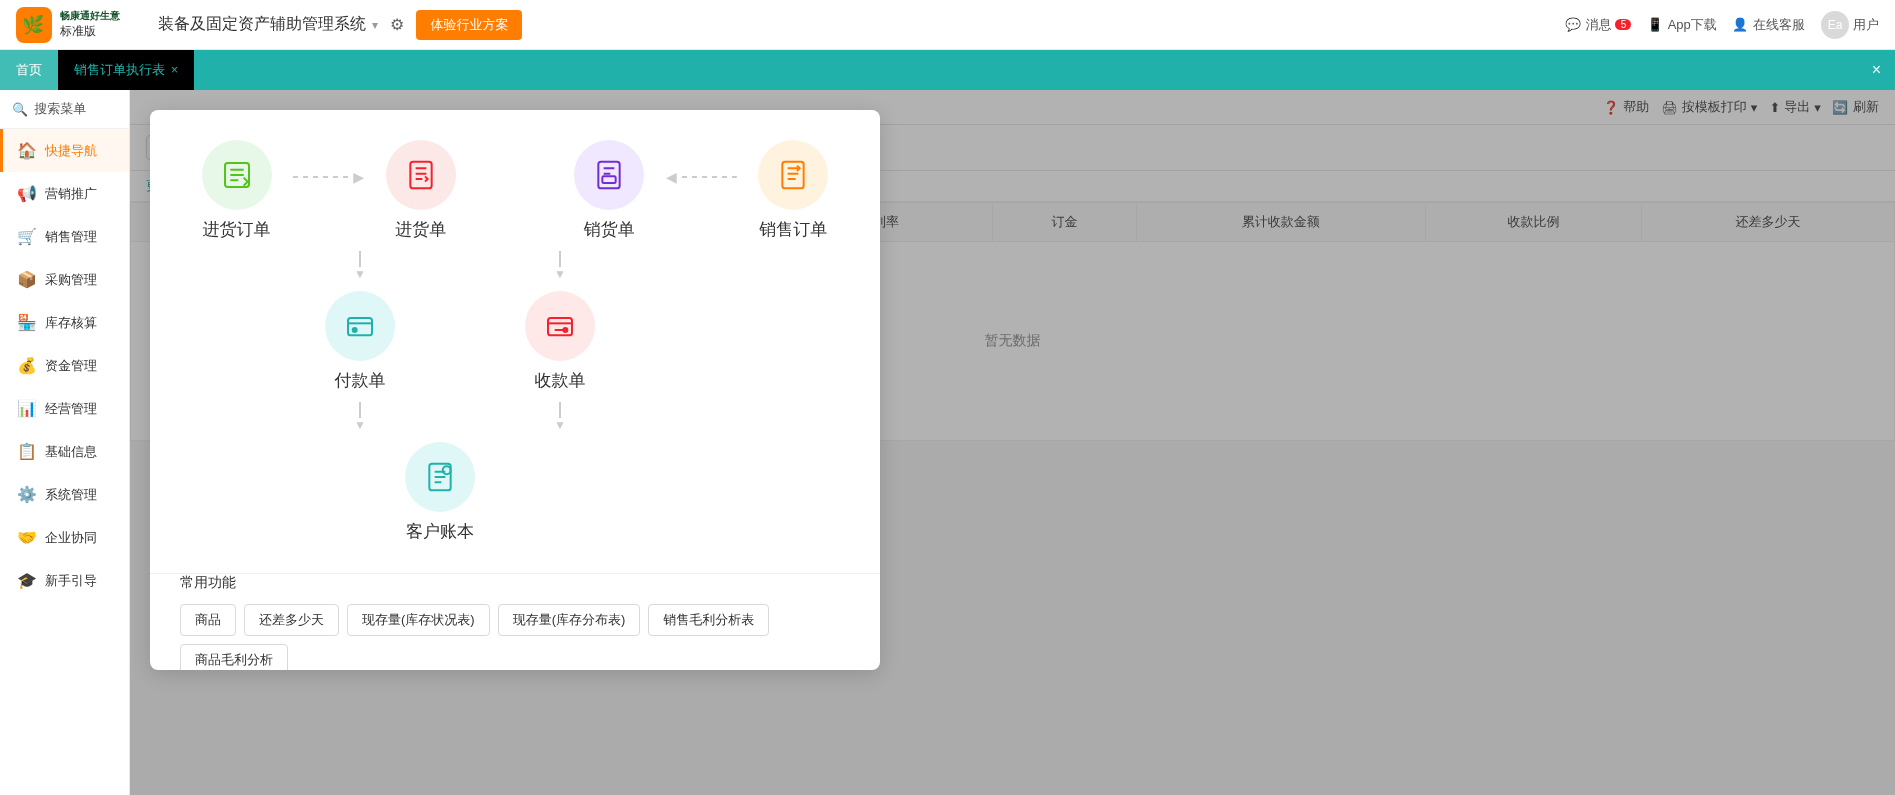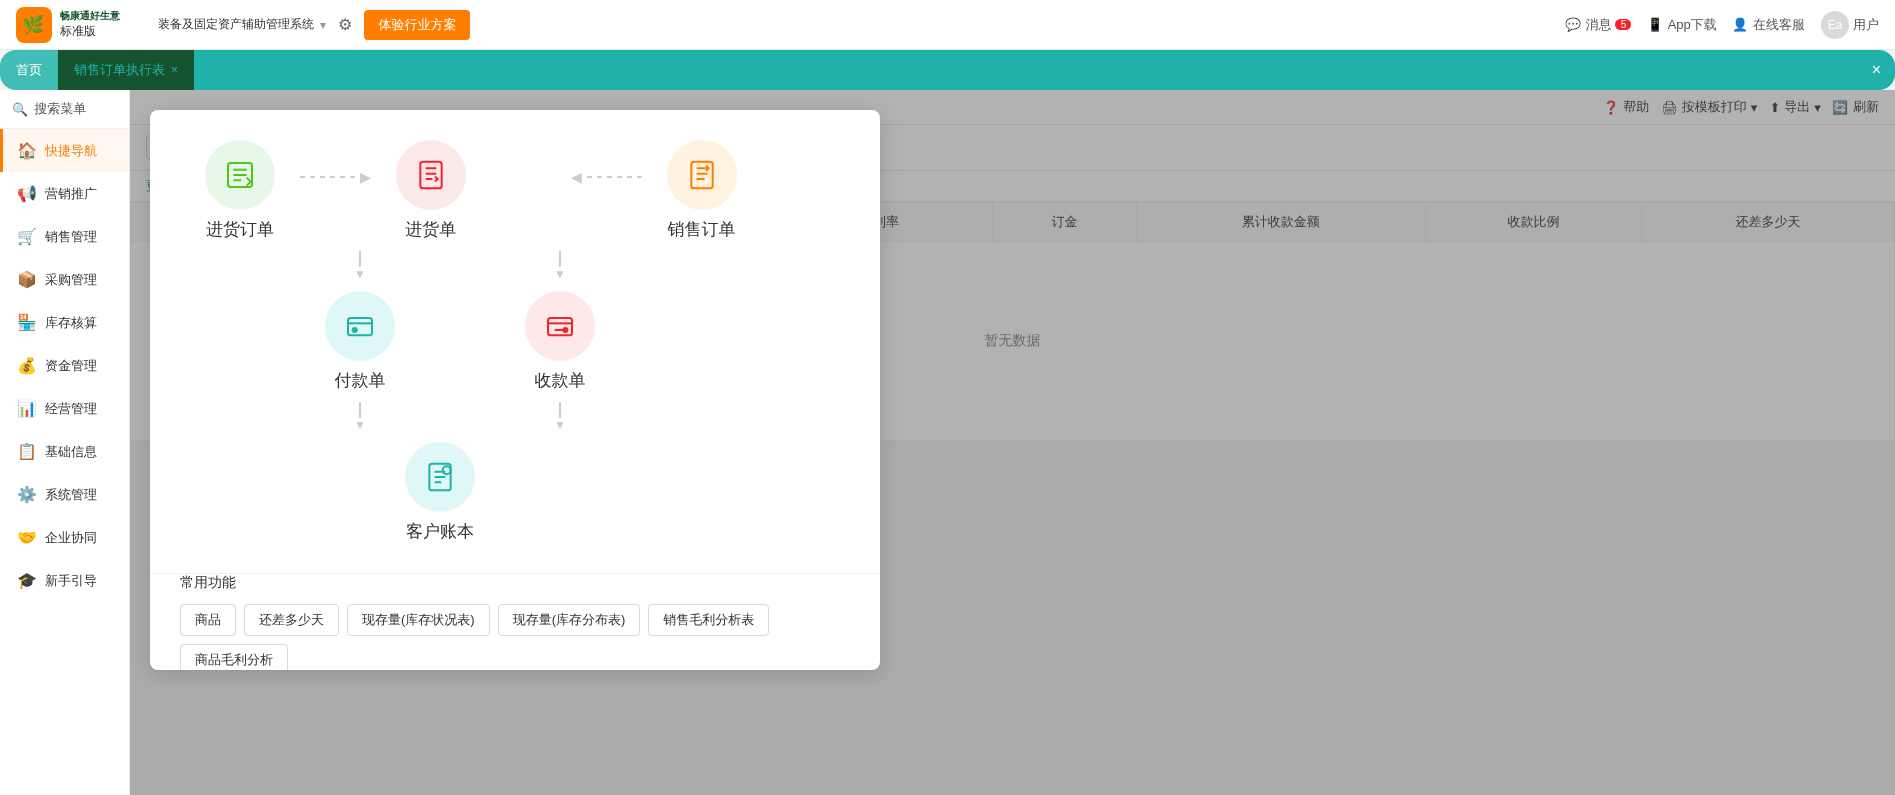--- a/index.html
+++ b/index.html
@@ -7,35 +7,35 @@
 
     
     .top-header {
       display: flex; align-items: center; height: 50px; background: #fff;
       border-bottom: 1px solid #e8e8e8; padding: 0 16px; gap: 12px;
     }
     .logo-area { display: flex; align-items: center; gap: 8px; width: 130px; }
     .logo-icon { width: 36px; height: 36px; background: #ff7d00; border-radius: 8px; display: flex; align-items: center; justify-content: center; color: #fff; font-size: 18px; }
     .logo-text { font-size: 12px; color: #333; line-height: 1.4; }
     .logo-text .title { font-weight: bold; font-size: 10px; color: #14532d; }
-    .system-title { color: #333; font-size: 12px; }
+    .system-title { color: #333; font-size: 16px; }
     .system-title-wrap { display: flex; align-items: center; gap: 6px; }
     .dropdown-arrow { color: #999; font-size: 12px; }
     .gear-btn { color: #666; font-size: 16px; cursor: pointer; }
     .trial-btn { background: #ff7d00; color: #fff; border: none; border-radius: 4px; padding: 6px 14px; cursor: pointer; font-size: 13px; }
     .header-right { margin-left: auto; display: flex; align-items: center; gap: 16px; }
     .header-right-item { display: flex; align-items: center; gap: 4px; color: #555; font-size: 13px; cursor: pointer; }
     .badge { background: #f5222d; color: #fff; font-size: 10px; border-radius: 8px; padding: 0 4px; min-width: 16px; text-align: center; }
     .avatar { width: 28px; height: 28px; border-radius: 50%; background: #d9d9d9; display: flex; align-items: center; justify-content: center; color: #fff; font-size: 12px; overflow: hidden; }
 
     
-    .nav-tabs { display: flex; align-items: center; background: #20b2aa; height: 40px; padding: 0 0 0 0; border-radius: 16px; }
+    .nav-tabs { display: flex; align-items: center; background: #20b2aa; height: 40px; padding: 0 0 0 0; }
     .nav-tab { padding: 0 16px; height: 40px; display: flex; align-items: center; cursor: pointer; color: rgba(255,255,255,0.85); font-size: 13px; gap: 6px; }
     .nav-tab.home { background: rgba(255,255,255,0.15); color: #fff; }
-    .nav-tab.active { background: #14532d; color: #20b2aa; text-align: right; }
+    .nav-tab.active { background: #000000; color: #20b2aa; text-align: right; }
     .tab-close { font-size: 12px; color: inherit; cursor: pointer; }
     .nav-close-btn { margin-left: auto; padding: 0 14px; color: #fff; font-size: 16px; cursor: pointer; }
 
     
     .main-layout { display: flex; height: calc(795px - 90px); }
 
     
     .sidebar { width: 130px; background: #fff; border-right: 1px solid #e8e8e8; overflow-y: auto; flex-shrink: 0; }
     .search-menu { display: flex; align-items: center; gap: 6px; padding: 10px 12px; border-bottom: 1px solid #f0f0f0; cursor: pointer; color: #555; }
     .sidebar-item { display: flex; align-items: center; gap: 8px; padding: 12px 14px; cursor: pointer; color: #333; font-size: 13px; border-left: 3px solid transparent; }
@@ -291,20 +291,30 @@
                   <rect x="4" y="2" width="16" height="20" rx="2"></rect>
                   <path d="M8 7h8M8 11h8M8 15h5"></path>
                   <path d="M15 13l2 2-2 2" stroke="#f5222d"></path>
                 </svg>
               </div>
               <span class="flow-label">进货单</span>
             </div>
 
             <div style="width: 80px;"></div>
 
+            <div class="flow-node">
+              <div class="flow-circle purple">
+                <svg width="32" height="32" viewBox="0 0 24 24" fill="none" stroke="#722ed1" stroke-width="1.5">
+                  <rect x="4" y="2" width="16" height="20" rx="2"></rect>
+                  <path d="M8 7h8M8 11h5"></path>
+                  <rect x="7" y="13" width="10" height="5" rx="1" stroke="#722ed1"></rect>
+                </svg>
+              </div>
+              <span class="flow-label">销货单</span>
+            </div>
 
             <div class="flow-arrow-h" style="transform: scaleX(-1);">
               <div class="line"></div>
               <span class="arrow">▶</span>
             </div>
 
             <div class="flow-node">
               <div class="flow-circle orange">
                 <svg width="32" height="32" viewBox="0 0 24 24" fill="none" stroke="#ff7d00" stroke-width="1.5">
                   <rect x="4" y="2" width="16" height="20" rx="2"></rect>

